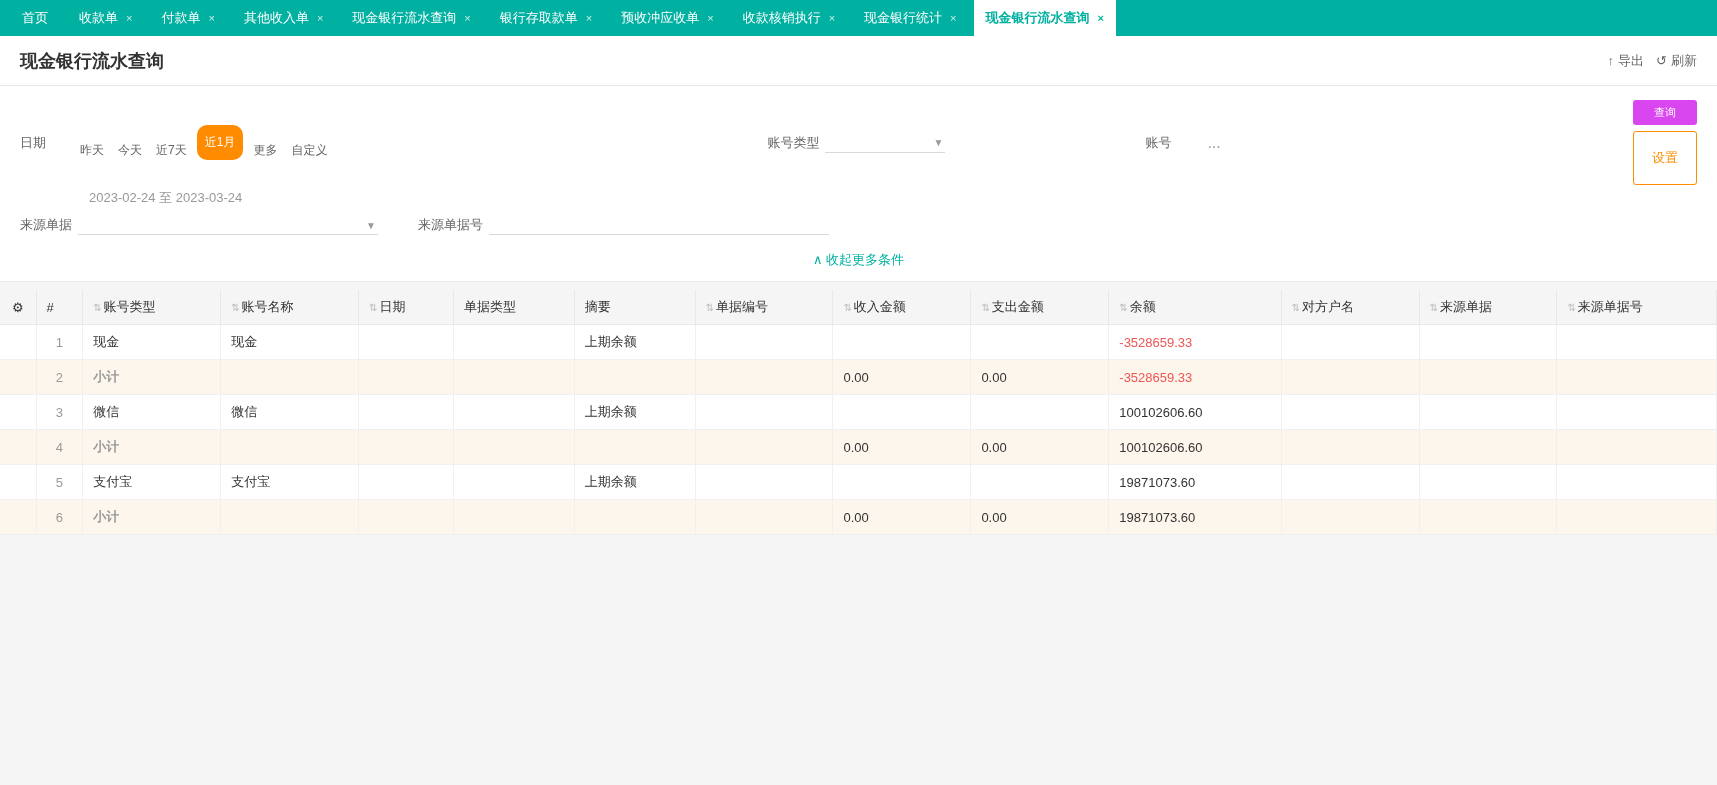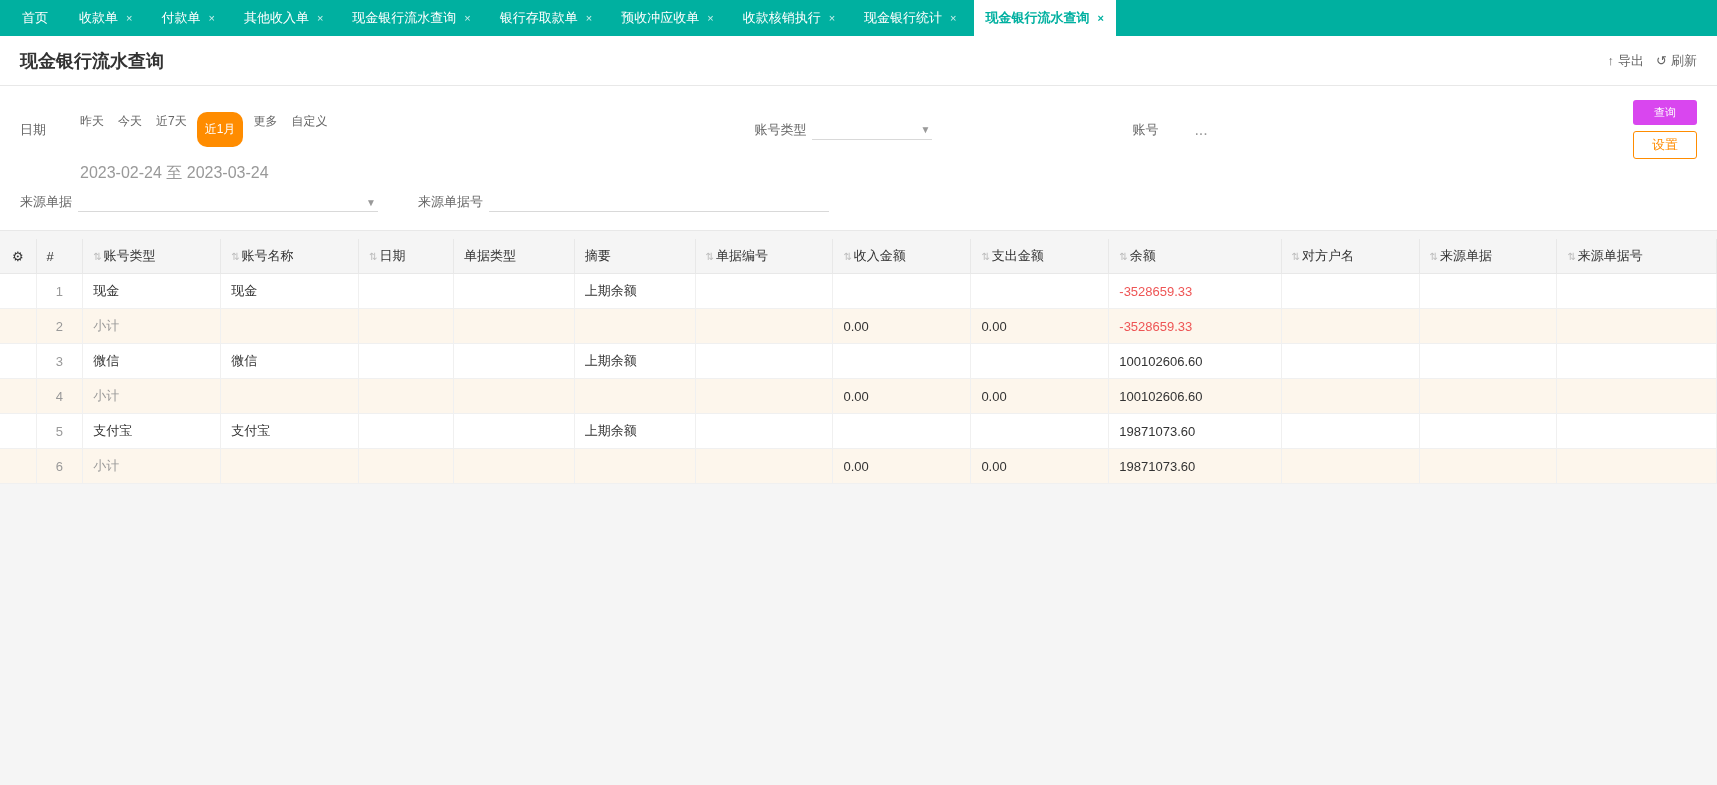--- a/index.html
+++ b/index.html
@@ -77,41 +77,41 @@
       flex-wrap: wrap;
     }
     .filter-label {
       color: #666;
       min-width: 50px;
       margin-right: 6px;
       flex-shrink: 0;
     }
     .filter-date-btns {
       display: flex;
-      align-items: flex-start;
+      align-items: flex-end;
       gap: 6px;
-      margin-right: 3px;
+      margin-right: 16px;
     }
     .date-btn {
       color: #666;
       cursor: pointer;
       padding: 1px 4px;
       border-radius: 3px;
       font-size: 12px;
     }
     .date-btn.active {
       background: #ff8c00;
       color: #fff;
       border-radius: 10px;
       padding: 9px 8px;
     }
     .date-range {
       color: #999;
-      font-size: 16px;
-      margin-left: 4px;
+      font-size: 13px;
+      margin-left: 13px;
     }
     .filter-select {
       border: none;
       border-bottom: 1px solid #d9d9d9;
       background: transparent;
       padding: 2px 20px 2px 4px;
       color: #333;
       cursor: pointer;
       appearance: none;
       outline: none;
@@ -150,21 +150,21 @@
       border: none;
       padding: 5px 18px;
       border-radius: 3px;
       cursor: pointer;
       font-size: 11px;
     }
     .btn-settings {
       background: #fff;
       color: #ff8c00;
       border: 1px solid #ff8c00;
-      padding: 4px 18px;
+      padding: 17px 18px;
       border-radius: 3px;
       cursor: pointer;
       font-size: 13px;
     }
     .collapse-bar {
       text-align: center;
       color: #00b0a0;
       cursor: pointer;
       padding: 6px 0 4px 0;
       font-size: 12px;
@@ -208,21 +208,21 @@
     tbody tr.subtotal { background: #fdf6ec; }
     tbody td {
       padding: 8px 10px;
       color: #333;
       white-space: nowrap;
       border-right: 1px solid #f0f0f0;
     }
     tbody td.num { text-align: left; }
     tbody td.negative { color: #e55; text-align: left; }
     .row-num { color: #999; text-align: center; }
-    .subtotal-label { color: #999; }
+    .subtotal-label { color: #999; font-weight: bold; }
   </style>
 </head>
 <body>
 
 <nav class="top-nav">
   <span class="nav-home">首页</span>
   <div class="nav-item">
     <span>收款单</span>
     <span class="close-x">×</span>
   </div>
@@ -316,20 +316,24 @@
       <select class="filter-select" style="min-width:300px;">
         <option value=""></option>
       </select>
       <span class="chevron">▼</span>
     </div>
     <span style="width:40px; display:inline-block;"></span>
     <span class="filter-label">来源单据号</span>
     <input class="filter-input" style="min-width: 340px;" value="">
   </div>
 
+  <div class="collapse-bar">
+    <span>∧</span>
+    <span>收起更多条件</span>
+  </div>
 </div>
 
 <div class="table-container">
   <table>
     <thead>
       <tr>
         <th class="gear-col">⚙</th>
         <th>#</th>
         <th><span class="sort-icon">⇅</span>账号类型</th>
         <th><span class="sort-icon">⇅</span>账号名称</th>

